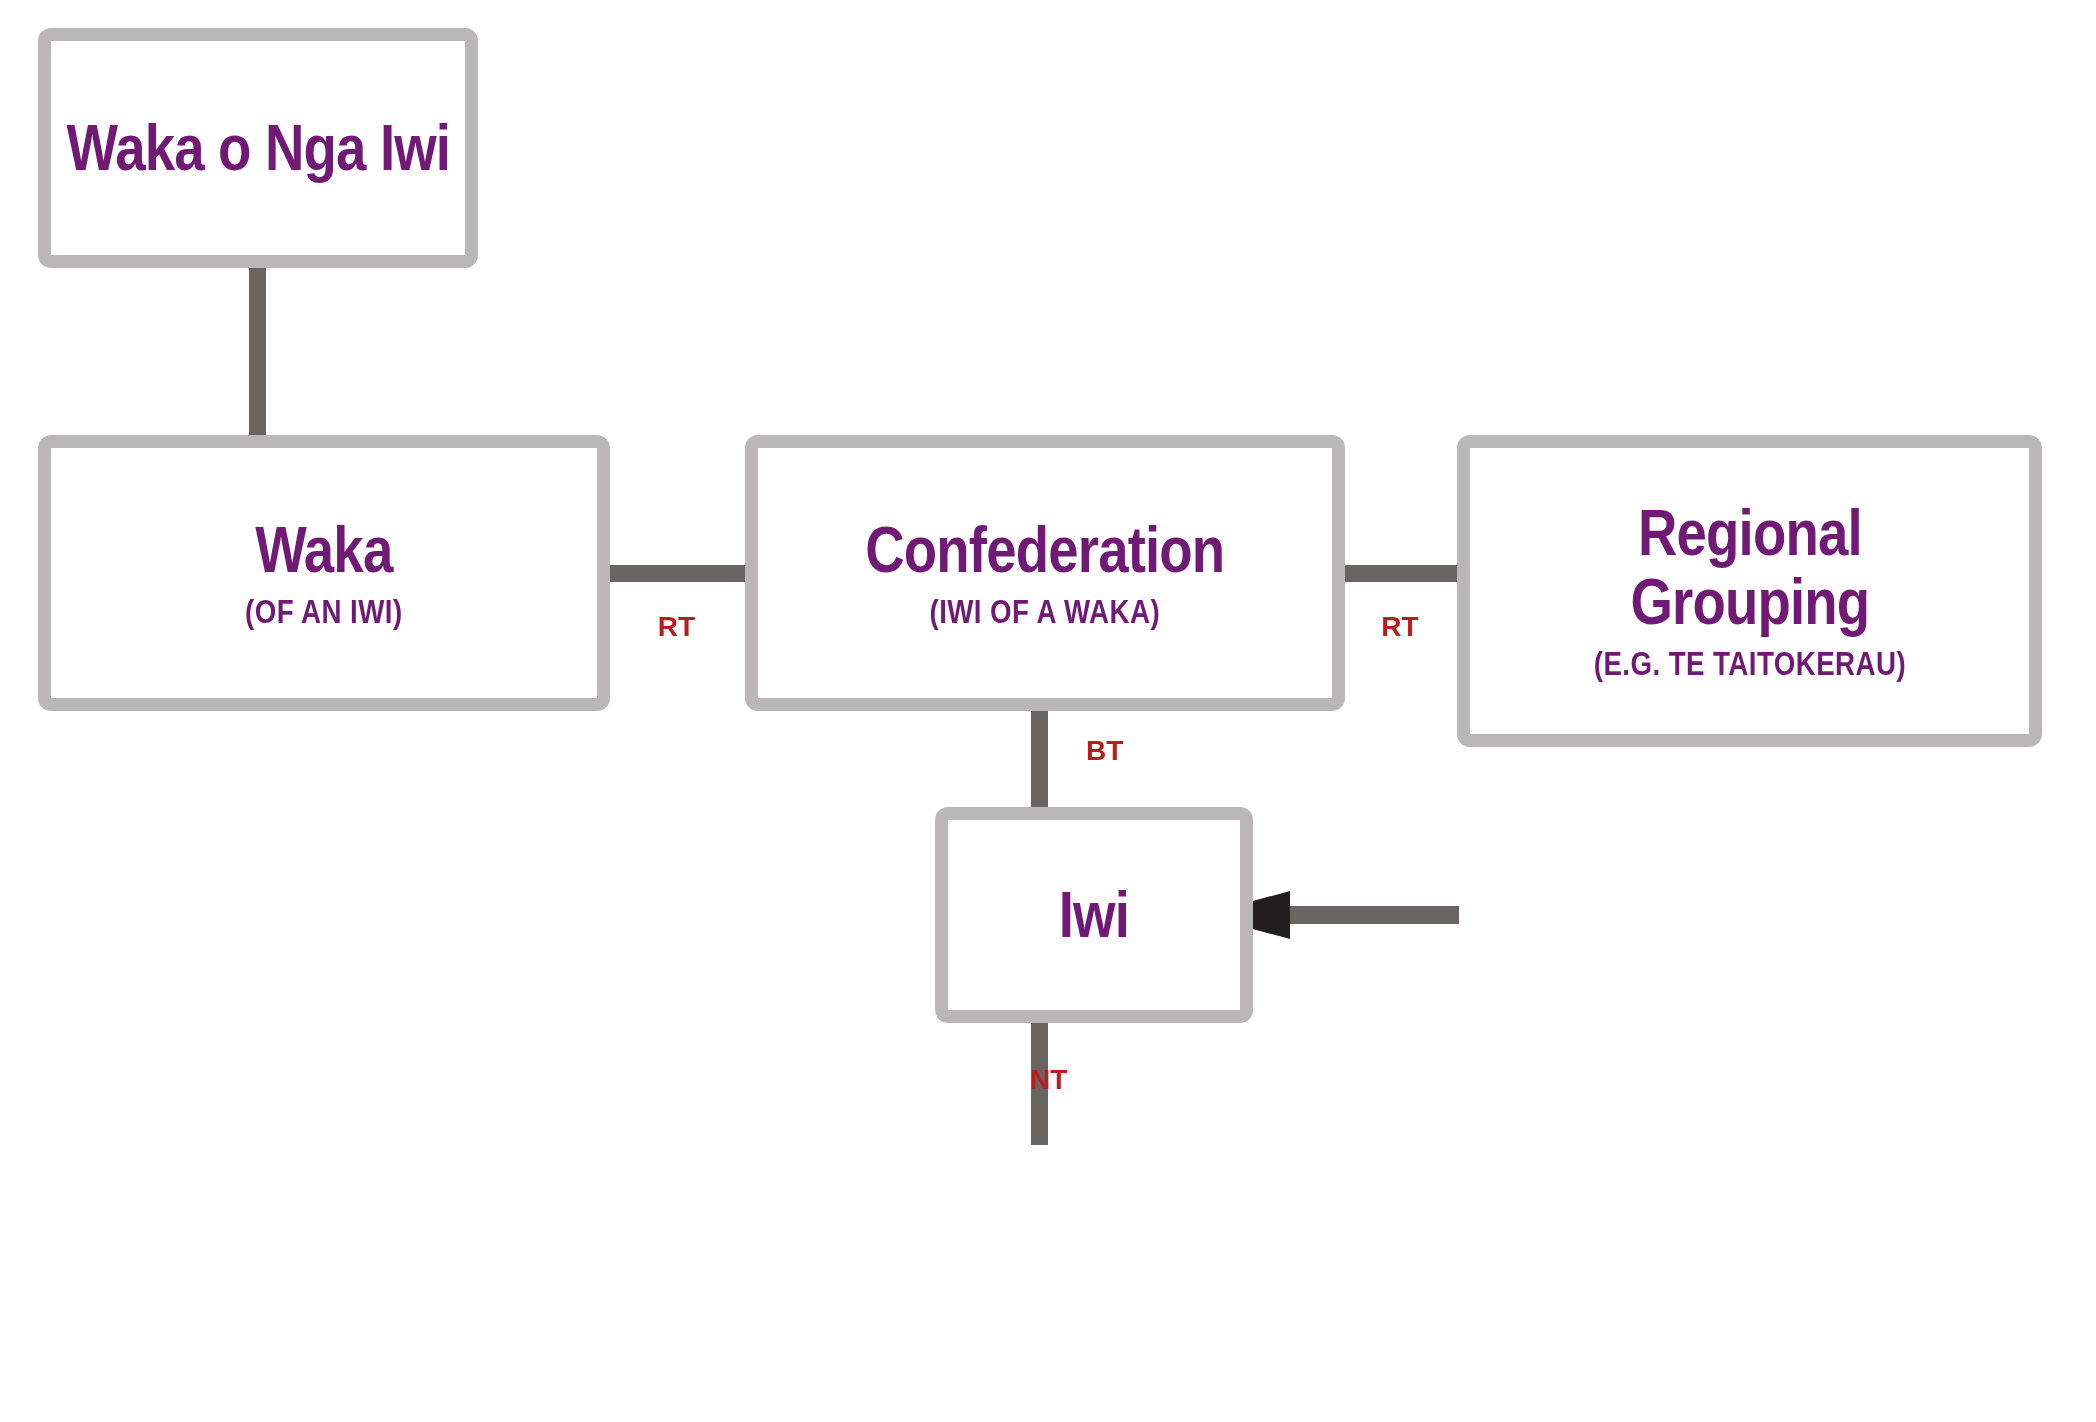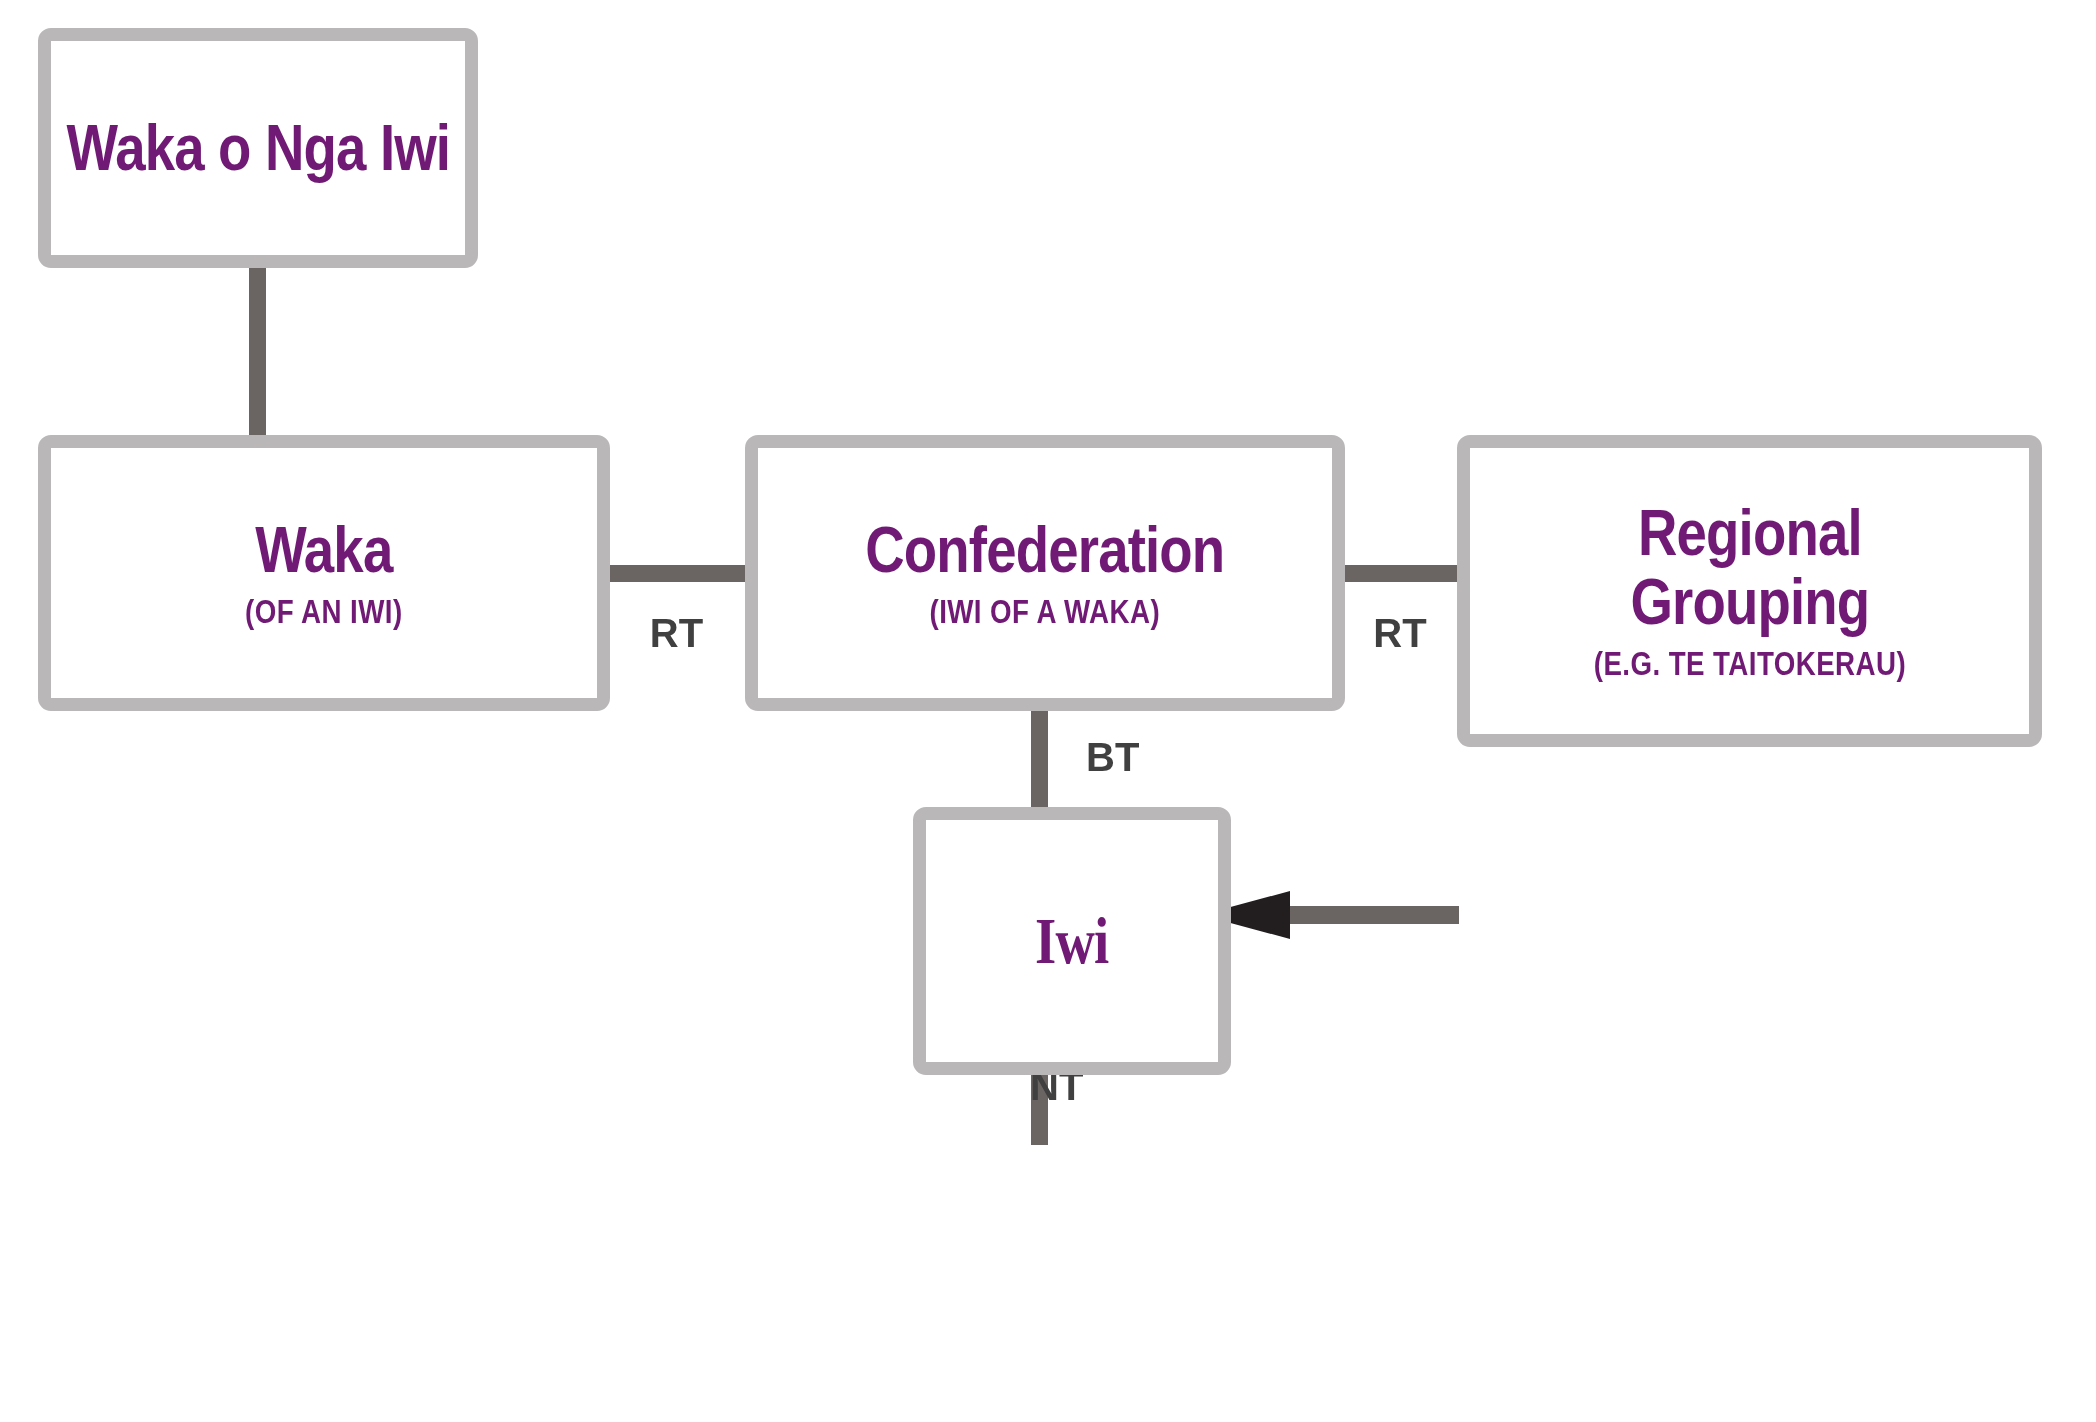--- a/index.html
+++ b/index.html
@@ -35,24 +35,24 @@
     width: 0;
     height: 0;
     border-top: 24px solid transparent;
     border-bottom: 24px solid transparent;
     border-right: 89px solid #221e1f;
   }
 
   
   .rel-label {
     position: absolute;
-    font-size: 40px;
+    font-size: 28px;
     font-weight: bold;
     line-height: 1;
-    color: #404040;
+    color: #b91c1c;
     white-space: nowrap;
   }
   #label-rt1 { left: 606px;  top: 613px; width: 141px; text-align: center; }
   #label-rt2 { left: 1341px; top: 613px; width: 118px; text-align: center; }
   #label-bt  { left: 1086px; top: 737px; }
   #label-nt  { left: 1030px; top: 1066px; }
 
   
   .node {
     position: absolute;
@@ -86,21 +86,21 @@
     letter-spacing: 0.5px;
     line-height: 1.1;
     margin-top: 9px;
   }
   .node-caption:empty { display: none; }
 
   #node-waka-o-nga-iwi    { left: 38px;   top: 28px;   width: 440px; height: 240px; }
   #node-waka              { left: 38px;   top: 435px;  width: 572px; height: 276px; }
   #node-confederation     { left: 745px;  top: 435px;  width: 600px; height: 276px; }
   #node-regional-grouping { left: 1457px; top: 435px;  width: 585px; height: 312px; }
-  #node-iwi               { left: 913px;  top: 807px;  width: 318px; height: 268px; font-family: Liberation Serif, serif; }
+  #node-iwi               { left: 935px;  top: 807px;  width: 318px; height: 216px; }
   #node-unpreferred-terms { left: 1457px; top: 843px;  width: 585px; height: 278px; }
   #node-hapu              { left: 887px;  top: 1143px; width: 320px; height: 222px; }
 </style>
 </head>
 <body>
 
 <div class="canvas">
 
   <div class="conn" id="conn-waka-vertical"></div>
   <div class="conn" id="conn-rt1"></div>

